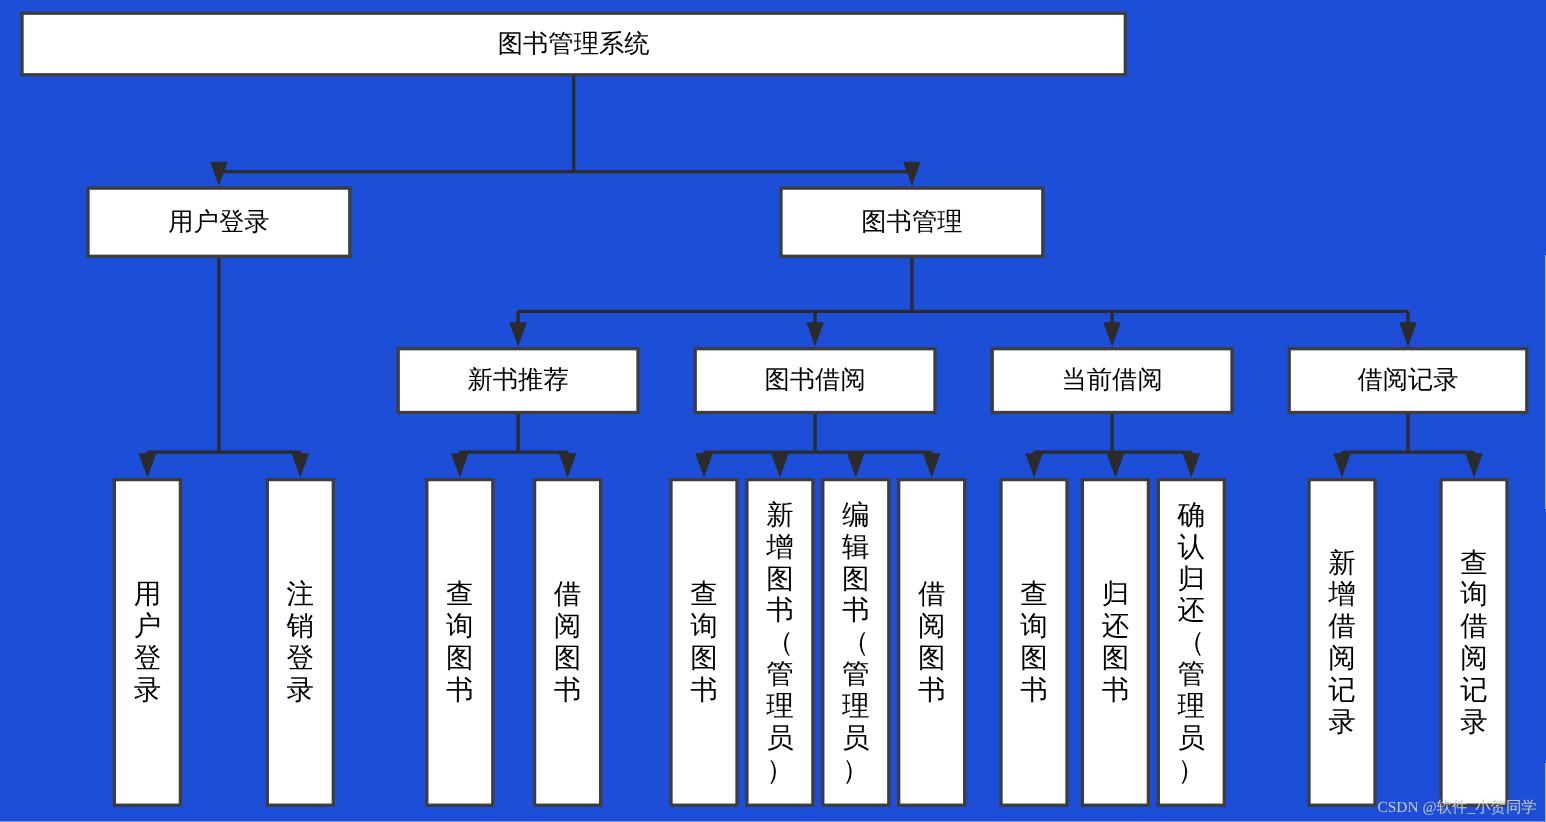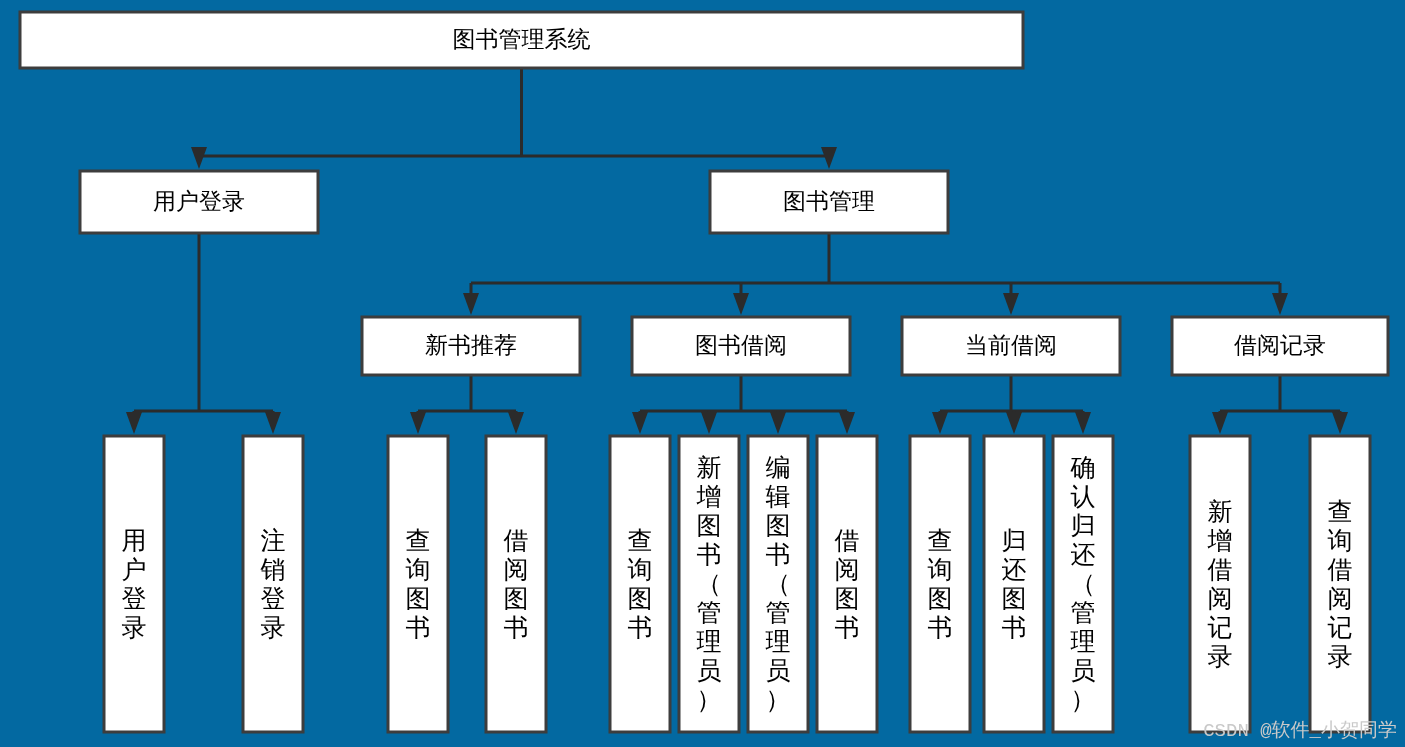--- a/index.html
+++ b/index.html
@@ -4,21 +4,21 @@
 <style>
   html, body {
     margin: 0;
     padding: 0;
     background: #ffffff;
   }
   #stage {
     position: relative;
     width: 1405px;
     height: 747px;
-    background: #0369a1;
+    background: #1d4ed8;
     font-family: "Liberation Sans", "DejaVu Sans", sans-serif;
     overflow: hidden;
   }
   svg#diagram {
     position: absolute;
     left: 0;
     top: 0;
     width: 1405px;
     height: 747px;
   }
@@ -46,22 +46,22 @@
     fill: none;
   }
   .arrow-head {
     fill: #2b2b2b;
     stroke: none;
   }
   .watermark {
     position: absolute;
     right: 8px;
     bottom: 4px;
-    font-family: Liberation Mono, monospace;
-    font-size: 19px;
+    font-family: Liberation Serif, serif;
+    font-size: 14px;
     color: #c9c9c9;
     white-space: nowrap;
     user-select: none;
   }
 </style>
 </head>
 <body>
 
 <div id="stage">
   <svg id="diagram" viewBox="0 0 1405 747">

